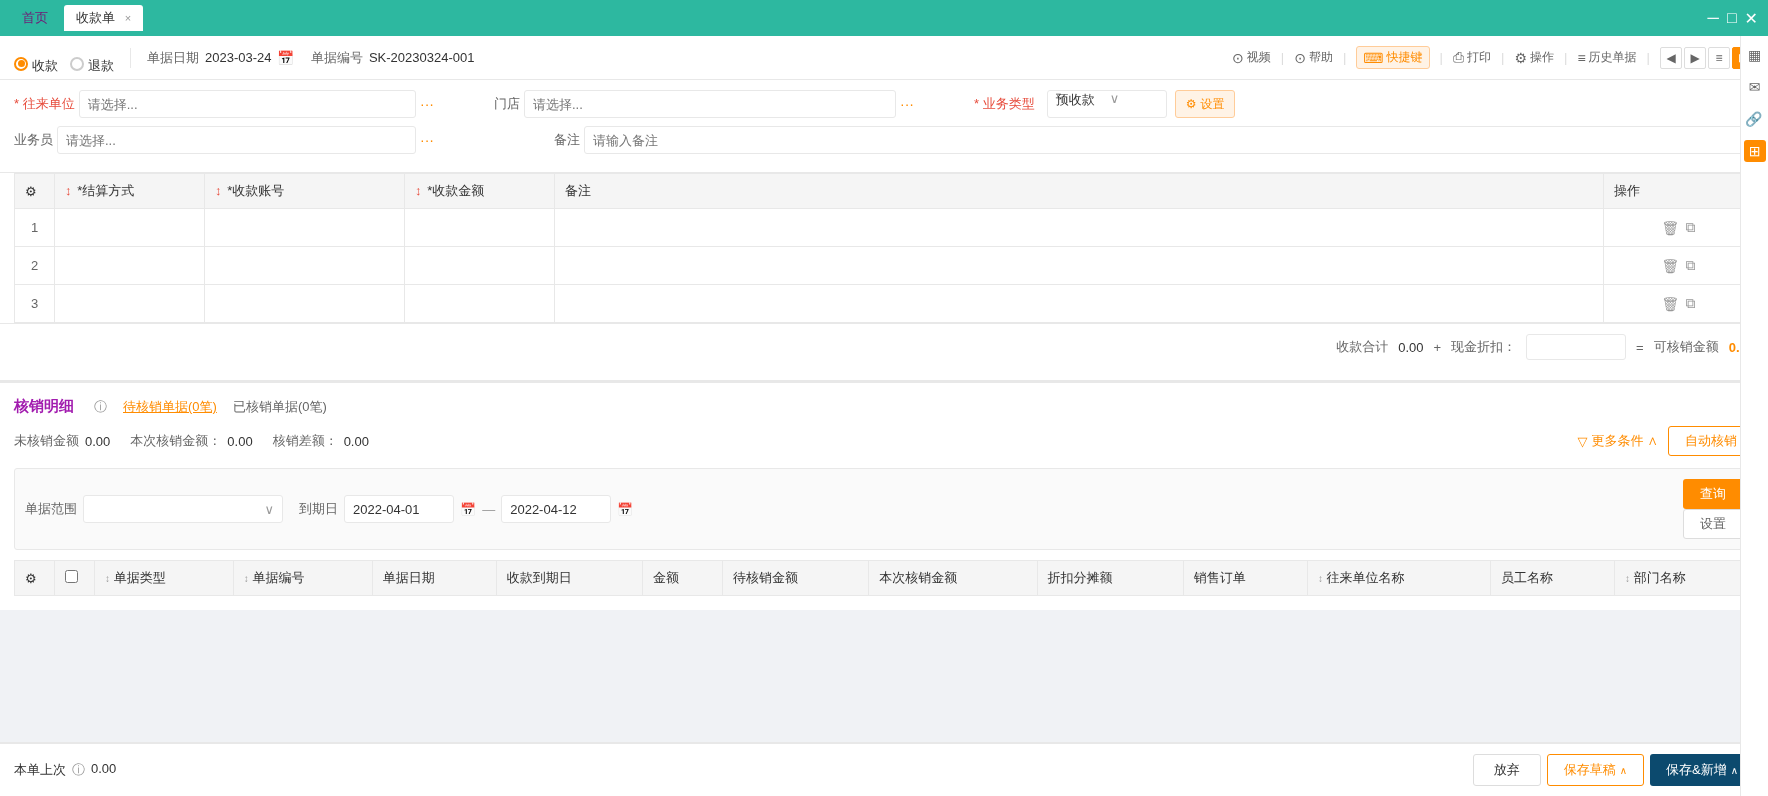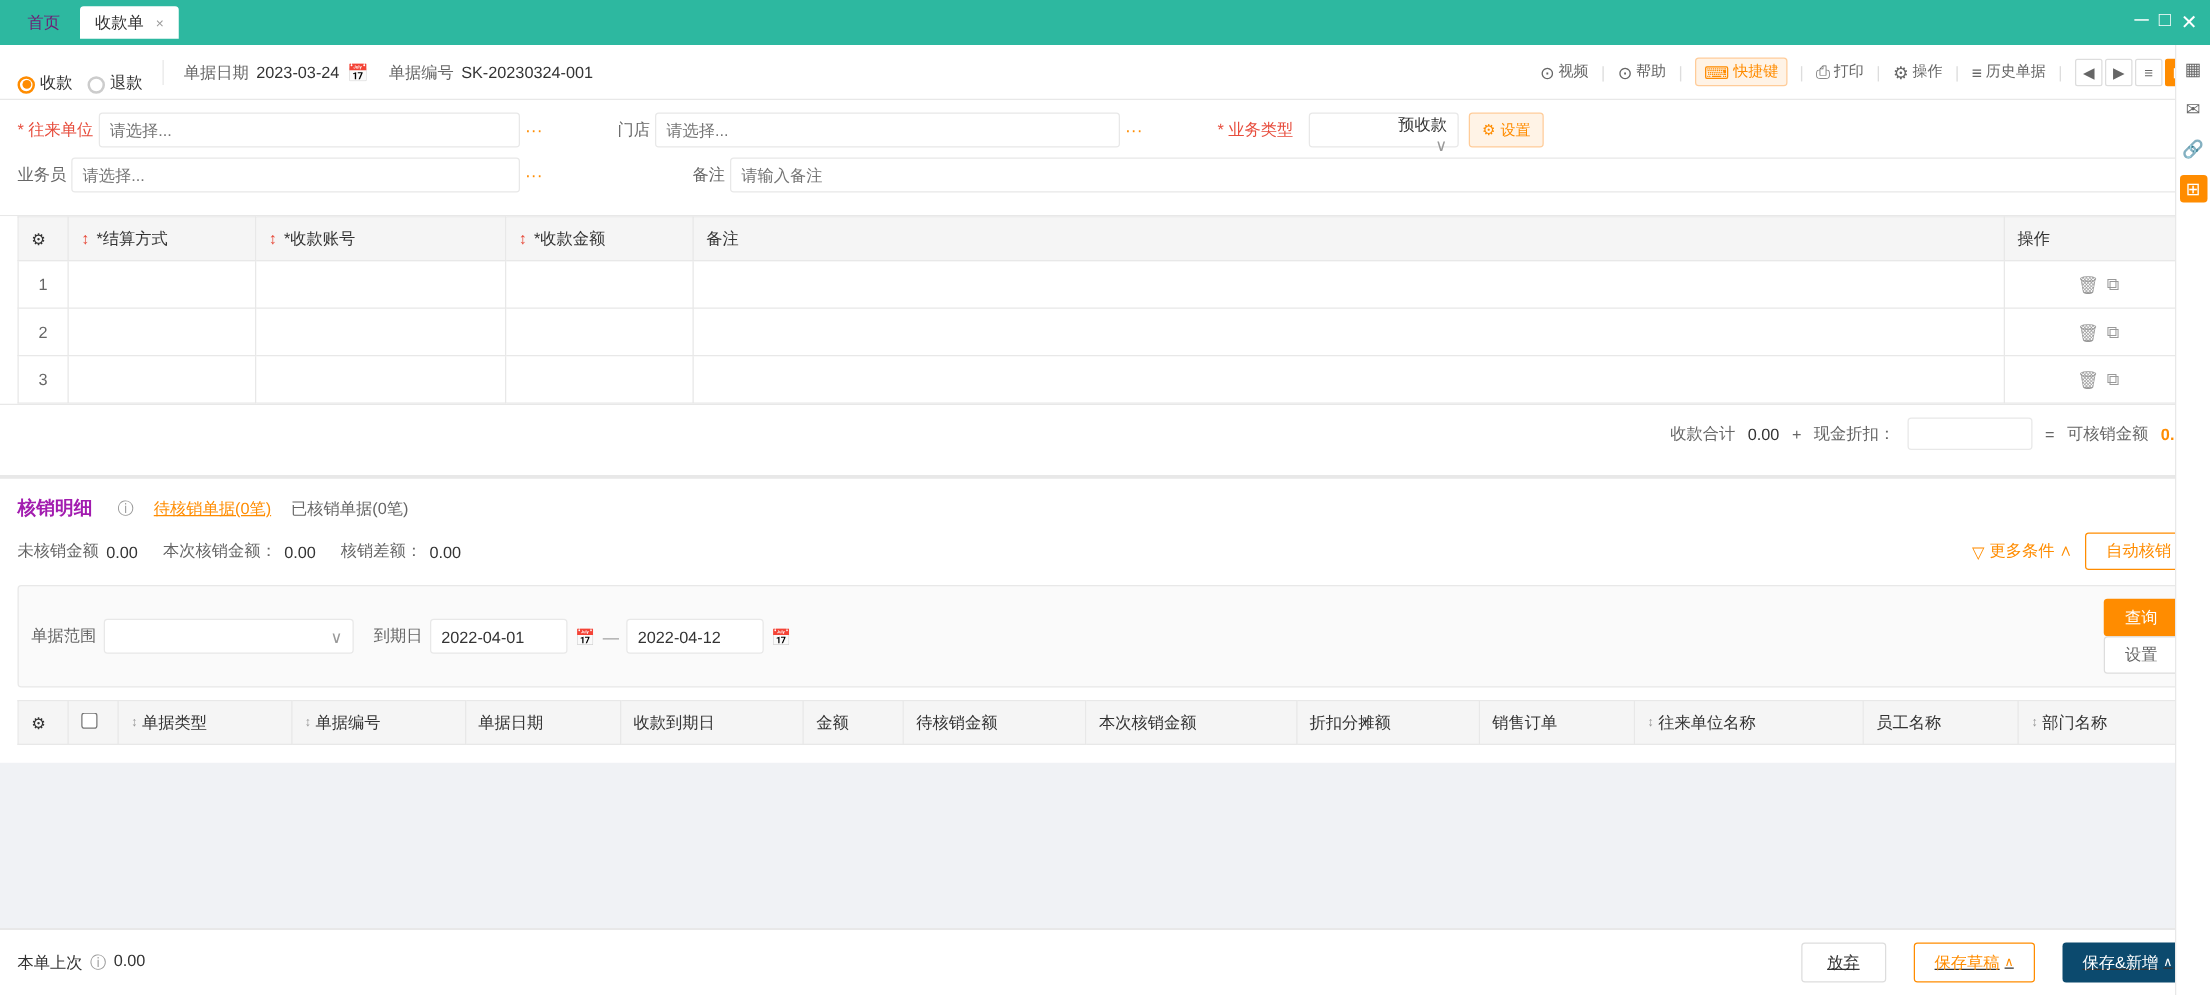--- a/index.html
+++ b/index.html
@@ -12,21 +12,21 @@
     .top-nav .nav-item .close-x { margin-left: 6px; color: #999; font-size: 11px; }
     .top-nav-right { margin-left: auto; display: flex; gap: 8px; }
     .top-nav-right span { color: #fff; cursor: pointer; font-size: 16px; }
 
     
     .main-content { background: #fff; margin: 0; padding: 0; }
 
     
     .sub-toolbar { display: flex; align-items: center; height: 44px; padding: 0 14px; background: #fff; border-bottom: 1px solid #e8e8e8; gap: 16px; }
     .radio-group { display: flex; align-items: center; gap: 12px; }
-    .radio-item { display: flex; align-items: flex-end; gap: 4px; cursor: pointer; margin-top: 16px; }
+    .radio-item { display: flex; align-items: flex-start; gap: 4px; cursor: pointer; margin-top: 16px; }
     .radio-dot { width: 14px; height: 14px; border-radius: 50%; border: 2px solid #ccc; display: flex; align-items: center; justify-content: center; }
     .radio-dot.active { border-color: #ff8c00; }
     .radio-dot.active::after { content: ''; width: 7px; height: 7px; border-radius: 50%; background: #ff8c00; }
     .toolbar-divider { width: 1px; height: 20px; background: #e8e8e8; }
     .field-group { display: flex; align-items: center; gap: 6px; }
     .field-label { color: #666; white-space: nowrap; }
     .field-value { color: #333; font-weight: 500; }
     .calendar-icon { color: #ff8c00; cursor: pointer; font-size: 14px; }
     .sub-toolbar-right { margin-left: auto; display: flex; align-items: center; gap: 10px; }
     .toolbar-action { display: flex; align-items: center; gap: 3px; color: #666; cursor: pointer; font-size: 12px; }
@@ -40,21 +40,21 @@
     
     .form-area { padding: 10px 14px; background: #fff; border-bottom: 1px solid #e8e8e8; }
     .form-row { display: flex; align-items: center; gap: 0; margin-bottom: 8px; }
     .form-field { display: flex; align-items: center; flex: 1; }
     .form-field-label { color: #e74c3c; white-space: nowrap; margin-right: 4px; font-size: 13px; }
     .form-field-label::before { content: '* '; color: #e74c3c; }
     .form-field-label-plain { color: #666; white-space: nowrap; margin-right: 4px; font-size: 13px; }
     .form-input { flex: 1; height: 28px; border: 1px solid #e8e8e8; border-radius: 3px; padding: 0 8px; color: #ccc; font-size: 13px; outline: none; }
     .form-dots { color: #ff8c00; margin-left: 4px; cursor: pointer; font-size: 14px; }
     .form-field-separator { width: 60px; }
-    .business-type-select { display: flex; align-items: flex-end; border: 1px solid #e8e8e8; border-radius: 3px; height: 28px; padding: 0 8px; min-width: 120px; cursor: pointer; flex-direction: column; }
+    .business-type-select { display: flex; align-items: flex-start; border: 1px solid #e8e8e8; border-radius: 3px; height: 28px; padding: 0 8px; min-width: 120px; cursor: pointer; }
     .business-type-select span { flex: 1; color: #333; }
     .business-type-select .chevron { color: #999; margin-left: 6px; }
     .settings-btn { background: #fff3e6; border: 1px solid #ffcc99; border-radius: 3px; color: #ff8c00; padding: 4px 10px; cursor: pointer; display: flex; align-items: center; gap: 4px; font-size: 12px; height: 28px; }
 
     
     .table-container { padding: 0 14px; background: #fff; }
     .data-table { width: 100%; border-collapse: collapse; }
     .data-table thead tr { background: #f5f5f5; }
     .data-table th { padding: 8px 10px; text-align: left; font-weight: normal; color: #333; border: 1px solid #e8e8e8; font-size: 13px; white-space: nowrap; }
     .data-table td { padding: 0; border: 1px solid #e8e8e8; height: 38px; }
@@ -106,21 +106,21 @@
 
     
     .recon-table { width: 100%; border-collapse: collapse; }
     .recon-table th { background: #f5f5f5; padding: 8px 10px; text-align: left; font-weight: normal; color: #333; border: 1px solid #e8e8e8; font-size: 13px; white-space: nowrap; }
 
     
     .bottom-bar { display: flex; align-items: center; padding: 10px 14px; background: #fff; border-top: 2px solid #e8e8e8; position: fixed; bottom: 0; left: 0; right: 0; }
     .bottom-left { display: flex; align-items: flex-start; gap: 6px; }
     .bottom-info-icon { color: #999; cursor: pointer; }
     .bottom-value { color: #333; font-weight: 500; }
-    .bottom-actions { margin-left: auto; display: flex; gap: 22px; text-decoration: underline; }
+    .bottom-actions { margin-left: auto; display: flex; gap: 6px; }
     .btn-abandon { background: #fff; color: #333; border: 1px solid #ddd; border-radius: 3px; padding: 6px 20px; cursor: pointer; font-size: 13px; height: 32px; }
     .btn-save-draft { background: #fff; color: #ff8c00; border: 1px solid #ff8c00; border-radius: 3px; padding: 6px 16px; cursor: pointer; font-size: 13px; height: 32px; display: flex; align-items: center; gap: 4px; }
     .btn-save-new { background: #0c4a6e; color: #fff; border: none; border-radius: 3px; padding: 6px 16px; cursor: pointer; font-size: 13px; height: 32px; display: flex; align-items: center; gap: 4px; }
     .btn-chevron { font-size: 10px; }
 
     
     .right-panel { position: fixed; right: 0; top: 36px; width: 28px; background: #fff; border-left: 1px solid #e8e8e8; display: flex; flex-direction: column; align-items: center; padding: 8px 0; gap: 10px; z-index: 100; bottom: 0; }
     .right-panel-btn { width: 22px; height: 22px; display: flex; align-items: center; justify-content: center; color: #666; cursor: pointer; font-size: 14px; }
     .right-panel-btn.active { background: #ff8c00; color: #fff; border-radius: 3px; }
 

